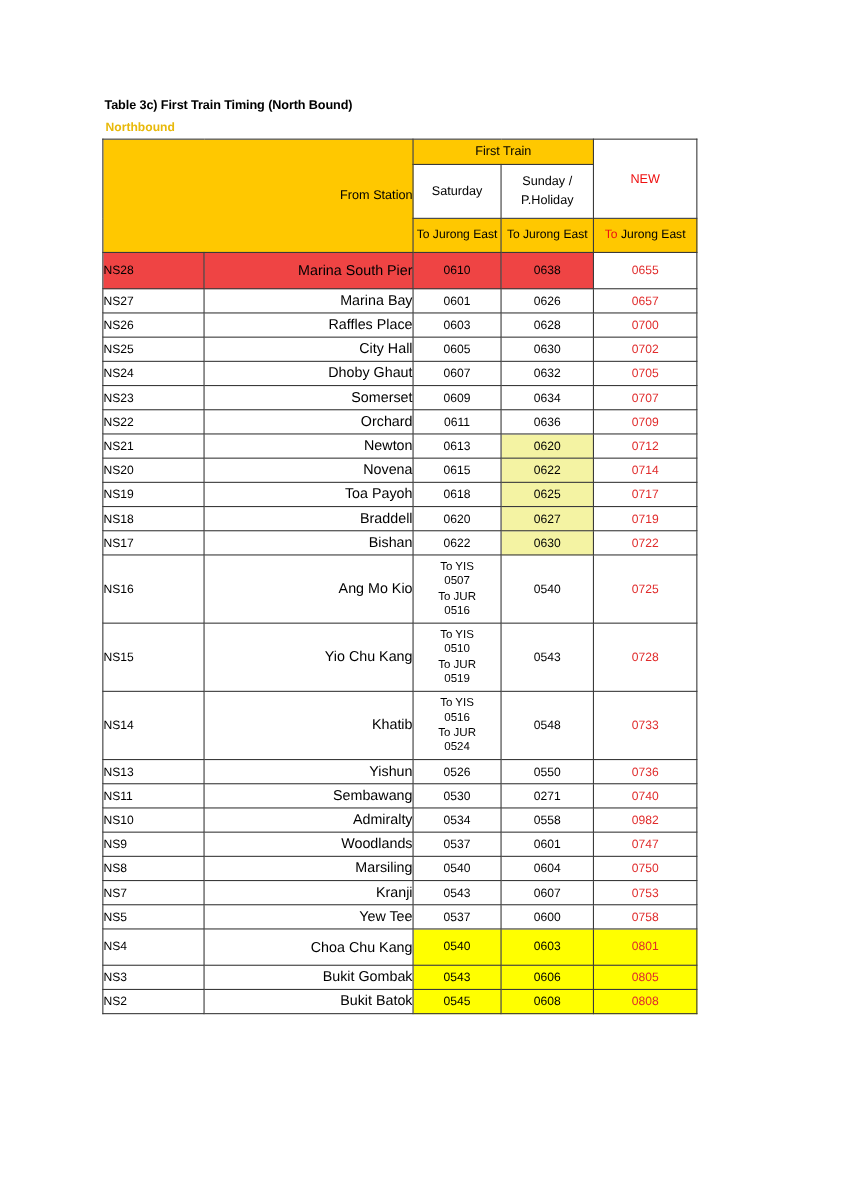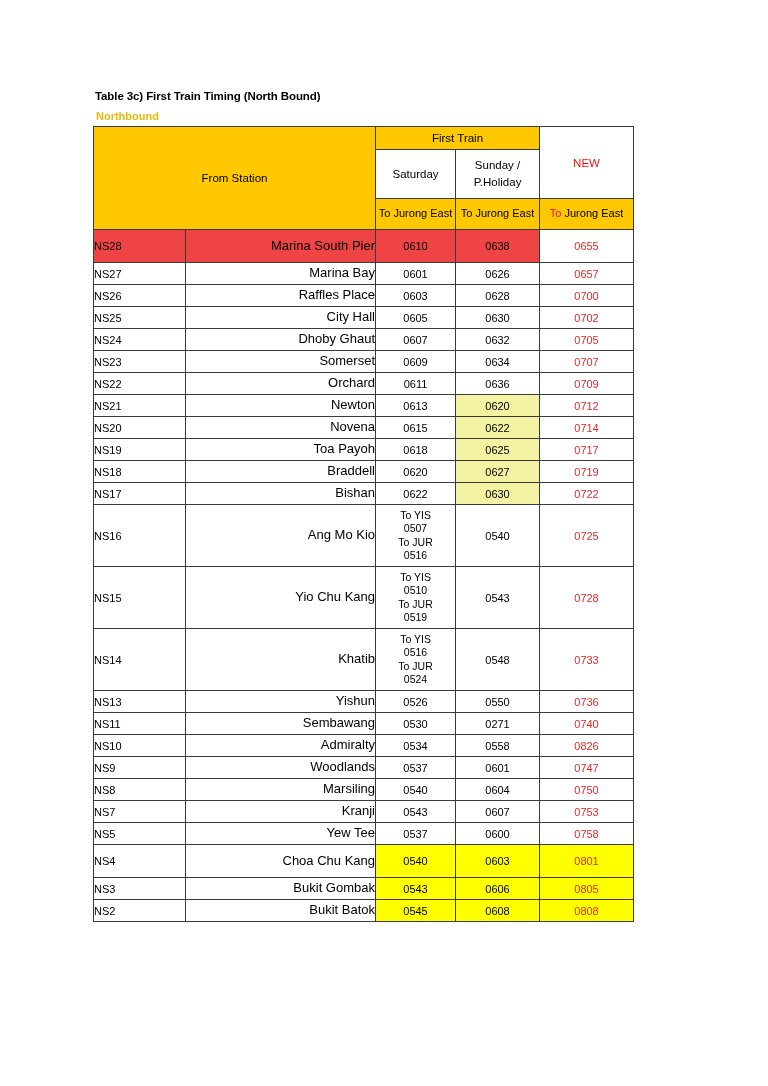--- a/index.html
+++ b/index.html
@@ -70,21 +70,21 @@
   col.c-name  { width: 190px; }
   col.c-sat   { width: 80px; }
   col.c-sun   { width: 84px; }
   col.c-new   { width: 94px; }
 
   
   .hd-gold   { background: #ffc800; }
   .hd-white  { background: #ffffff; }
 
   .th-from {
-    text-align: center;
+    text-align: right;
     font-weight: bold;
     font-size: 11.5px;
     height: 90px;
   }
   .th-firsttrain {
     text-align: center;
     font-weight: bold;
     font-size: 11.5px;
     height: 22px;
   }
@@ -335,21 +335,21 @@
             <td class="name bg-white">Sembawang</td>
             <td class="time bg-white">0530</td>
             <td class="time bg-white">0271</td>
             <td class="newtime bg-white">0740</td>
           </tr>
           <tr>
             <td class="code bg-white" style="height: 21px;">NS10</td>
             <td class="name bg-white">Admiralty</td>
             <td class="time bg-white">0534</td>
             <td class="time bg-white">0558</td>
-            <td class="newtime bg-white">0826</td>
+            <td class="newtime bg-white">0982</td>
           </tr>
           <tr>
             <td class="code bg-white" style="height: 21px;">NS9</td>
             <td class="name bg-white">Woodlands</td>
             <td class="time bg-white">0537</td>
             <td class="time bg-white">0601</td>
             <td class="newtime bg-white">0747</td>
           </tr>
           <tr>
             <td class="code bg-white" style="height: 21px;">NS8</td>

